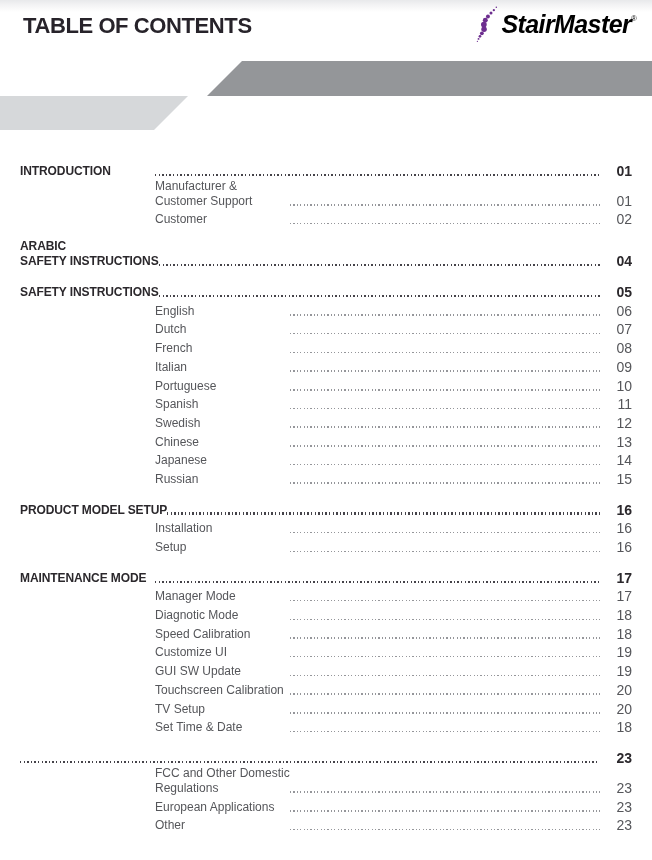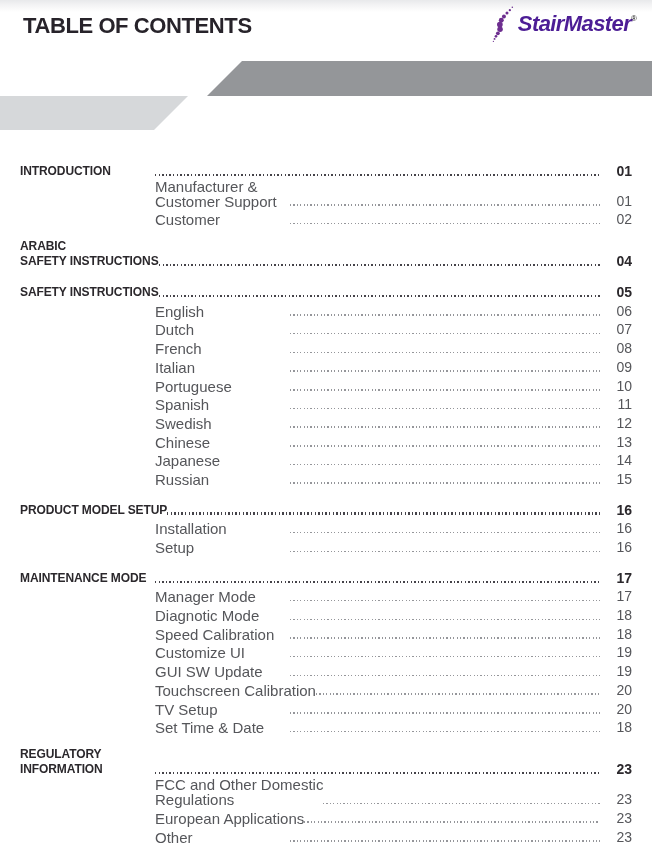--- a/index.html
+++ b/index.html
@@ -15,22 +15,22 @@
     background:linear-gradient(180deg,#e8e9eb 0%, #f4f4f5 45%, rgba(255,255,255,0) 100%);
   }
   .page-title {
     position:absolute; top:10px; left:20px; margin:3px;
     font-size:22px; font-weight:bold; letter-spacing:-0.4px;
     color:#27232a;
   }
   .logo { position:absolute; top:5px; right:15px; display:flex; align-items:center; }
   .logo svg { display:block; margin-right:3px; }
   .logo-text {
-    font-size:22px; font-weight:bold; font-style:italic;
-    color:#4c1d95; letter-spacing:-0.6px; line-height:38px;
+    font-size:25px; font-weight:bold; font-style:italic;
+    color:#000000; letter-spacing:-0.6px; line-height:38px;
   }
   .logo-reg { font-size:8px; color:#121212; align-self:flex-start; margin-top:9px; }
 
   .band-dark {
     position:absolute; top:61px; left:0; right:0; height:35px;
     background:#949699;
     clip-path:polygon(207px 100%, 242px 0, 100% 0, 100% 100%);
   }
   .band-light {
     position:absolute; top:96px; left:0; width:190px; height:34px;
@@ -42,21 +42,21 @@
   .trow { display:flex; align-items:flex-end; min-height:18.7px; }
   .section-row { margin-top:12px; }
   .section-row:first-child { margin-top:0; }
   .line { display:block; white-space:nowrap; line-height:15px; }
 
   .col-title {
     flex:0 0 auto; min-width:135px;
     font-size:12px; font-weight:bold; color:#2b282c; letter-spacing:-0.1px;
   }
   .spacer { flex:0 0 135px; }
-  .col-label { flex:0 0 135px; font-size:15px; color:#55565a; }
+  .col-label { flex:0 0 135px; font-size:12px; color:#55565a; }
 
   .leader { flex:1 1 auto; margin-bottom:3px; }
   .leader.dark {
     height:2.2px;
     background:repeating-linear-gradient(90deg,#454349 0 1.4px, transparent 1.4px 3.6px);
   }
   .leader.light {
     height:1.5px;
     background:repeating-linear-gradient(90deg,#95969a 0 1.2px, transparent 1.2px 3.4px);
   }
@@ -301,24 +301,20 @@
     </div>
     <div class="trow sub-row">
       <div class="spacer"></div>
       <div class="col-label">
         <span class="line">Set Time &amp; Date</span>
       </div>
       <div class="leader light"></div>
       <div class="col-page light">18</div>
     </div>
     <div class="trow section-row">
-      <div class="col-title">
-        <span class="line">REGULATORY</span>
-        <span class="line">INFORMATION</span>
-      </div>
       <div class="leader dark"></div>
       <div class="col-page dark">23</div>
     </div>
     <div class="trow sub-row">
       <div class="spacer"></div>
       <div class="col-label">
         <span class="line">FCC and Other Domestic</span>
         <span class="line">Regulations</span>
       </div>
       <div class="leader light"></div>

